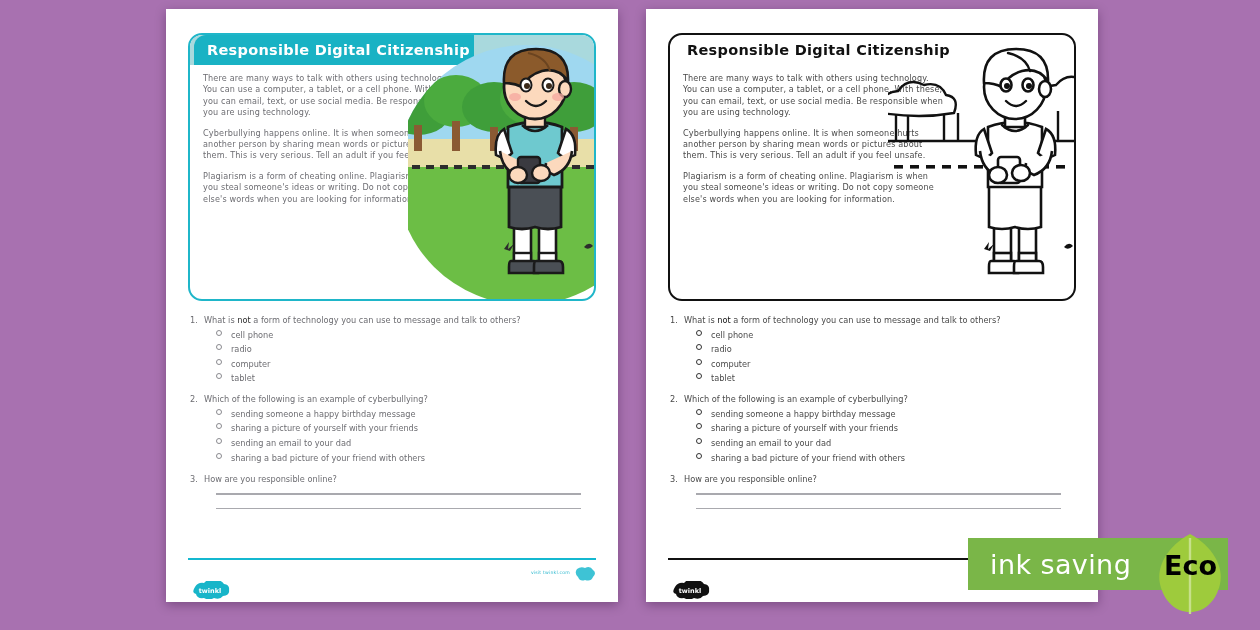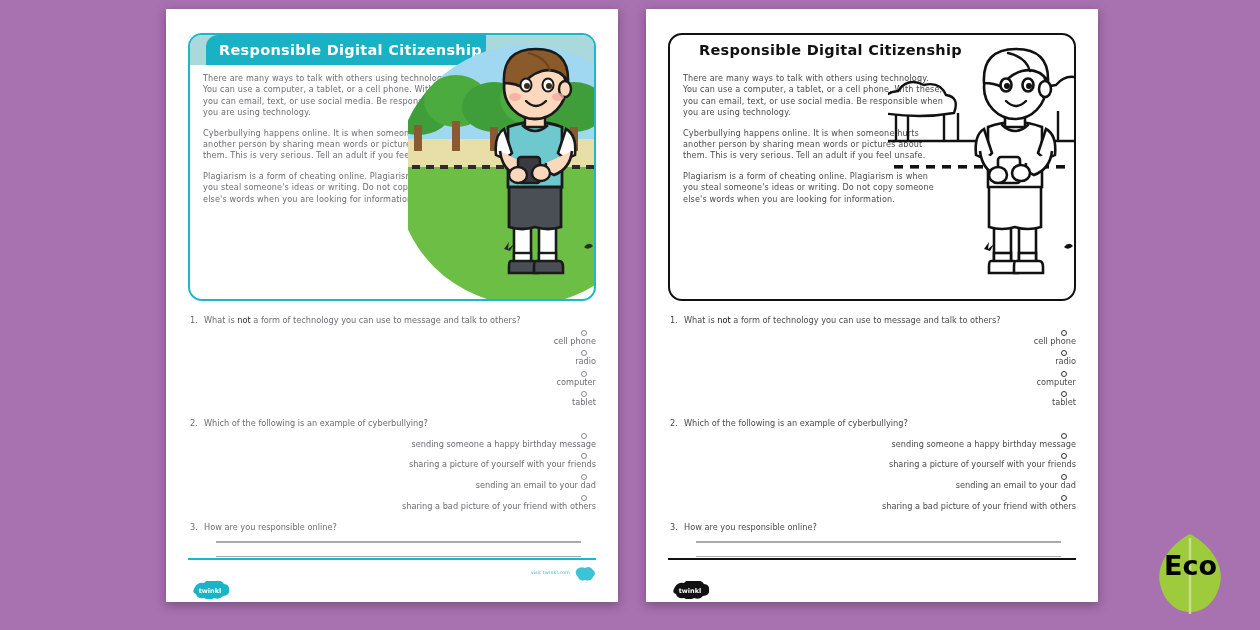--- a/index.html
+++ b/index.html
@@ -47,21 +47,21 @@
 
   .panel-head {
     position: absolute;
     left: 0; top: 0; right: 0;
     height: 30px;
   }
   .color .panel-head { background: #a9d9dd; }
 
   .title-band {
     position: absolute;
-    left: 16px; top: 0;
+    left: 4px; top: 0;
     width: 280px; height: 30px;
     display: flex; align-items: center;
     padding-left: 13px;
     border-radius: 12px 0 0 0;
   }
   .color .title-band { background: #19b2c4; }
   .bw .title-band { background: transparent; }
 
   .doc-title {
     font-family: "DejaVu Sans", "Liberation Sans", sans-serif;
@@ -113,23 +113,22 @@
   }
   .bw .q-row, .bw .opt-label { color: #4a4a4a; }
   .q-num { width: 14px; flex: 0 0 14px; }
   .q-text { flex: 1; }
   .q-text b { color: #2b2b2b; font-weight: normal; }
   .bw .q-text b { color: #111111; }
 
   .options { margin-top: 3px; padding-left: 26px; }
   .opt {
     display: flex;
-    align-items: flex-end;
+    align-items: flex-start;
     margin-bottom: 4.6px;
-    flex-direction: column;
   }
   .bubble {
     width: 6px; height: 6px;
     border-radius: 50%;
     border: 1.4px solid #8a8a8f;
     flex: 0 0 6px;
     margin-right: 9px;
   }
   .bw .bubble { border-color: #333333; }
   .opt-label { font-size: 8.2px; color: #6d6d72; line-height: 10px; }
@@ -544,18 +543,21 @@
             <text x="22" y="12" font-family="DejaVu Sans, sans-serif" font-size="6.5" font-weight="bold" fill="#ffffff" text-anchor="middle">twinkl</text>
           </svg>
         </div>
       </div>
     </div>
 
   </div>
 </div>
 
 <div id="eco-badge">
+  <div class="eco-bar">
+    <span class="eco-label">ink saving</span>
+  </div>
   <svg class="eco-leaf" viewBox="0 0 80 82" xmlns="http://www.w3.org/2000/svg">
     <path d="M40 2 C62 14 74 34 70 52 C66 70 54 80 40 80 C26 80 14 70 10 52 C6 34 18 14 40 2 Z" fill="#9ecb3c"></path>
     <path d="M40 6 L40 82" stroke="#c7e08a" stroke-width="2.4" fill="none"></path>
   </svg>
   <span class="eco-word">Eco</span>
 </div>
 
 </body></html>

